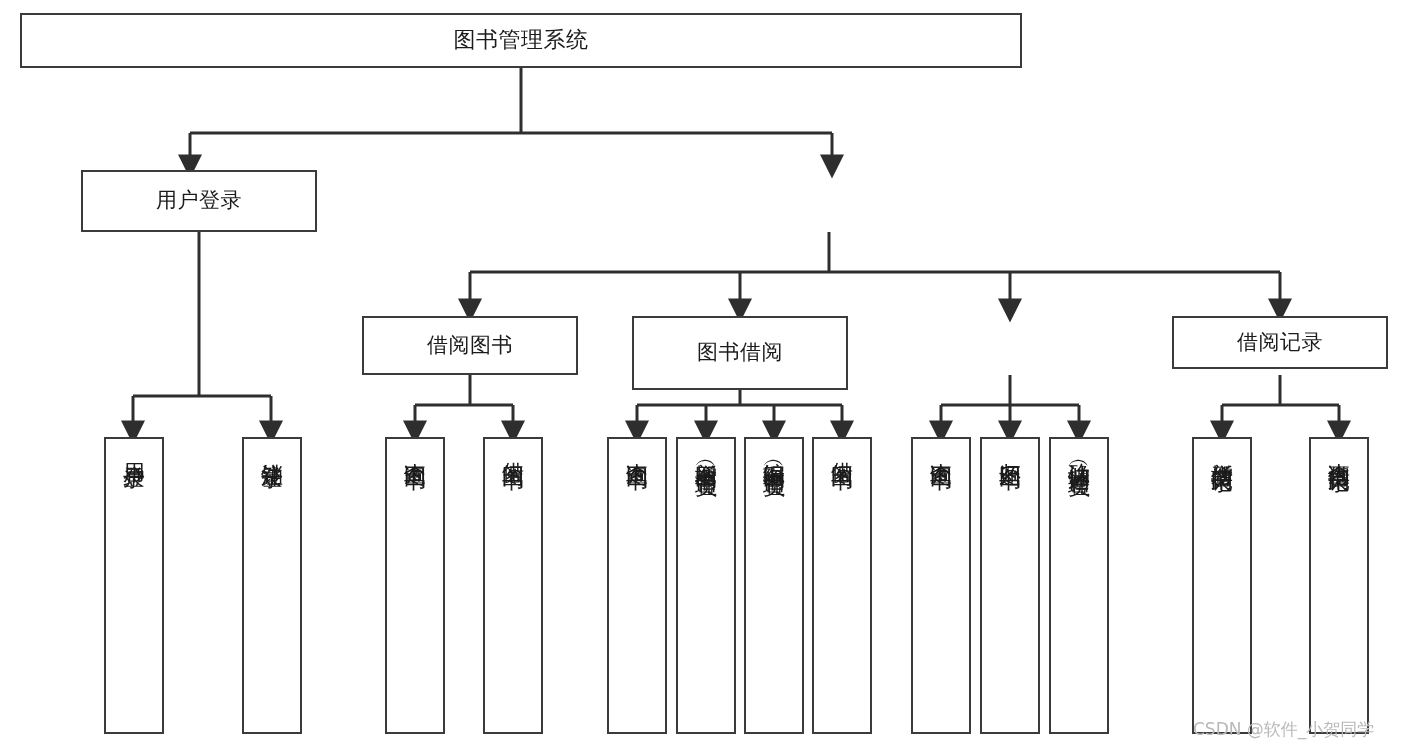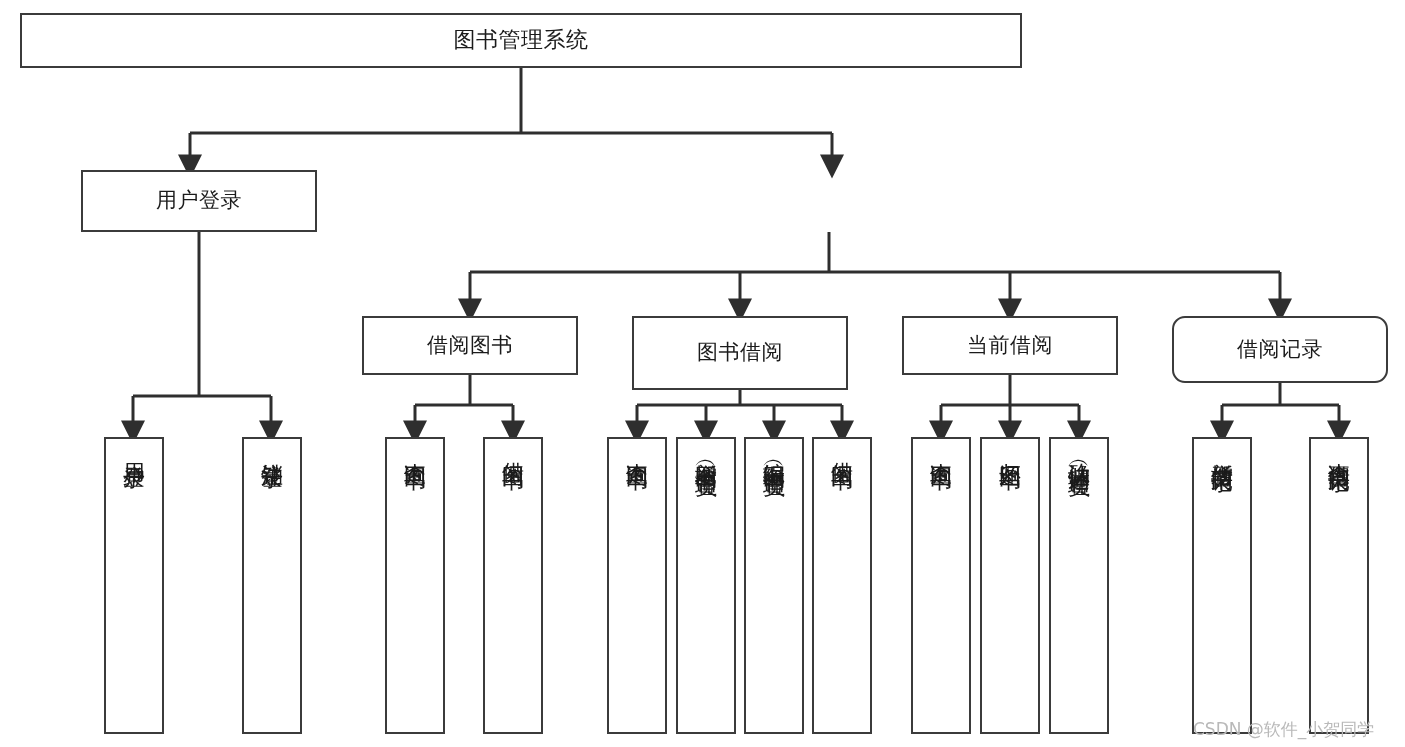--- a/index.html
+++ b/index.html
@@ -141,25 +141,22 @@
 
 
   <div class="node horiz" style="left:362px; top:316px; width:216px; height:59px;">
     <span class="node-label">借阅图书</span>
   </div>
 
   <div class="node horiz" style="left:632px; top:316px; width:216px; height:74px;">
     <span class="node-label">图书借阅</span>
   </div>
 
-  <div class="node horiz" style="left:902px; top:316px; width:216px; height:59px;">
-    <span class="node-label">当前借阅</span>
-  </div>
-
-  <div class="node horiz" style="left:1172px; top:316px; width:216px; height:67px;border-radius:13px;">
+
+  <div class="node horiz" style="left:1172px; top:316px; width:216px; height:53px;">
     <span class="node-label">借阅记录</span>
   </div>
 
   <div class="node vert" style="left:104px; top:437px; width:60px; height:297px;">
     <span class="node-label">用户登录</span>
   </div>
 
   <div class="node vert" style="left:242px; top:437px; width:60px; height:297px;">
     <span class="node-label">注销登录</span>
   </div>

